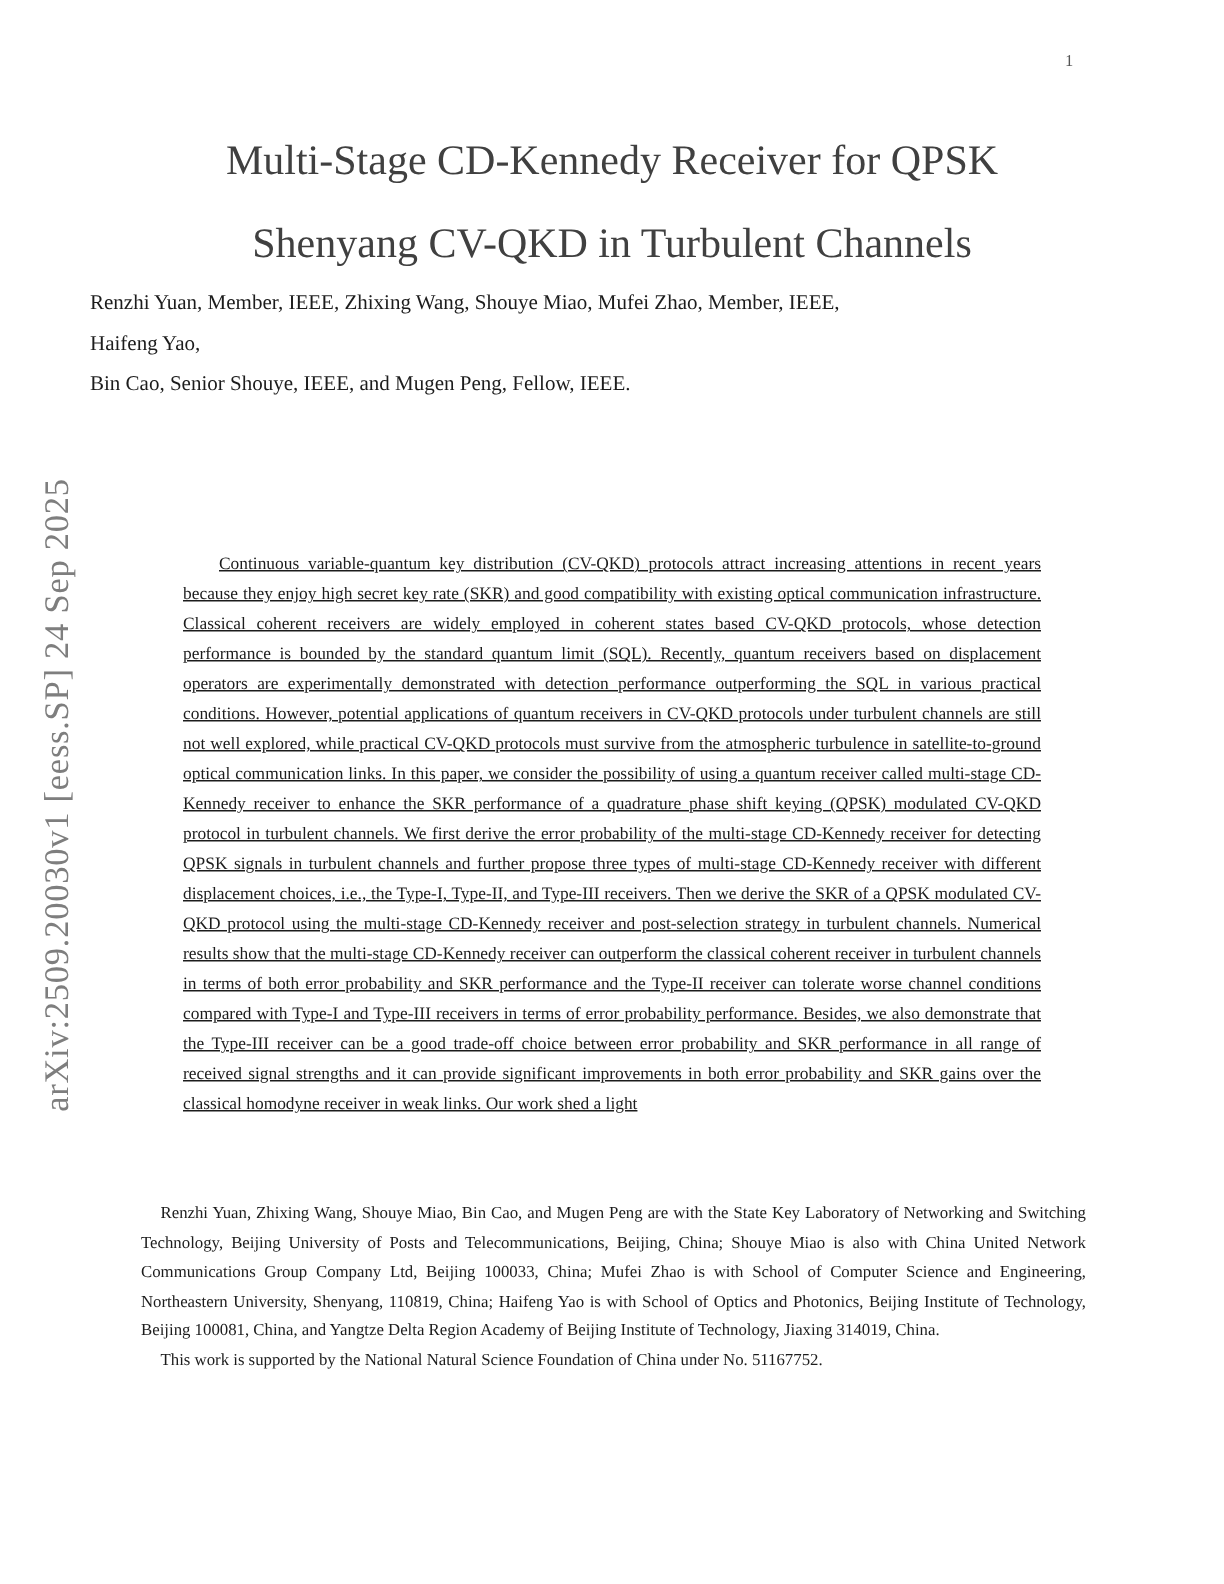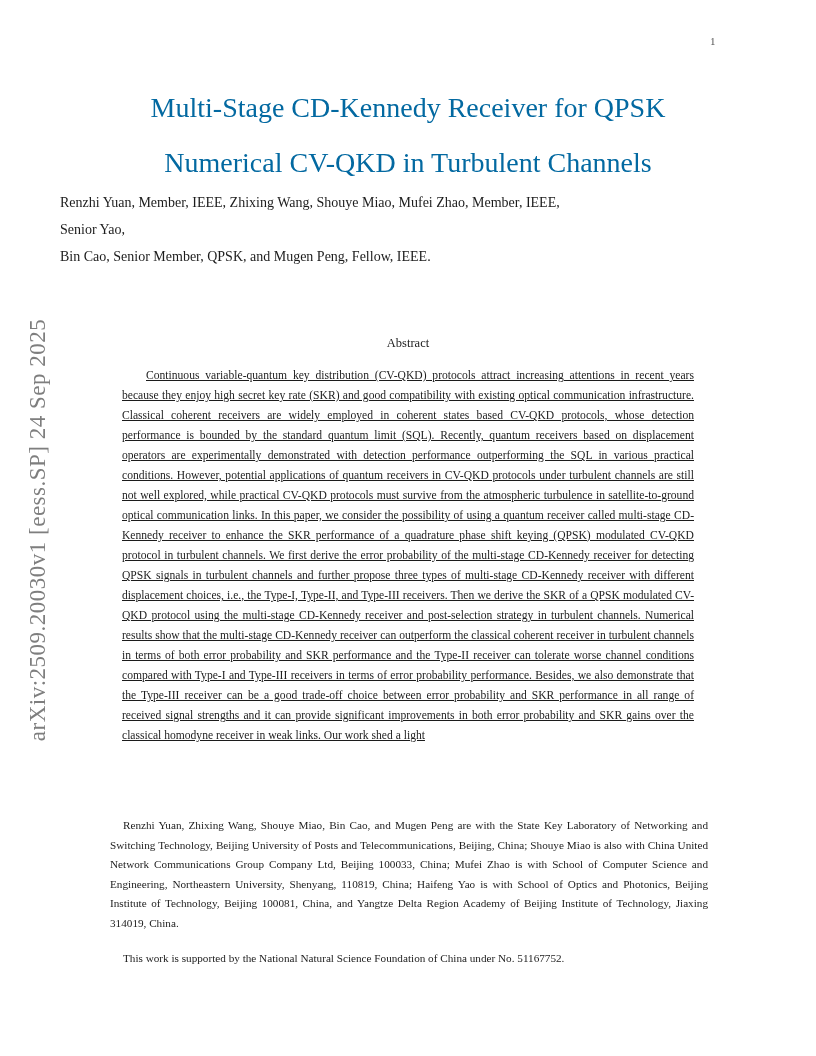--- a/index.html
+++ b/index.html
@@ -37,21 +37,21 @@
   .title {
     position: absolute;
     top: 80px;
     left: 70px;
     right: 70px;
     margin: 0;
     text-align: center;
     font-size: 28px;
     font-weight: normal;
     line-height: 55px;
-    color: #0369a1;
+    color: #404040;
   }
   .title .title-line { display: block; }
   .authors {
     position: absolute;
     top: 189px;
     left: 60px;
     right: 60px;
     text-align: left;
     font-size: 14px;
     line-height: 27px;
@@ -83,45 +83,44 @@
     position: absolute;
     top: 800px;
     left: 94px;
     width: 630px;
     font-size: 11.2px;
     line-height: 19.5px;
     text-align: justify;
     color: #1c1c1c;
   }
   .footnotes p {
-    margin: 16px;
+    margin: 0;
     text-indent: 13px;
   }
 </style>
 </head>
 <body>
 
 <div class="sheet">
 
   <div class="page-number">1</div>
 
   <div class="arxiv-sidebar">arXiv:2509.20030v1  [eess.SP]  24 Sep 2025</div>
 
   <h1 class="title">
     <span class="title-line">Multi-Stage CD-Kennedy Receiver for QPSK</span>
-    <span class="title-line">Numerical CV-QKD in Turbulent Channels</span>
+    <span class="title-line">Shenyang CV-QKD in Turbulent Channels</span>
   </h1>
 
   <div class="authors">
     <div>Renzhi Yuan, Member, IEEE, Zhixing Wang, Shouye Miao, Mufei Zhao, Member, IEEE,</div>
-    <div>Senior Yao,</div>
-    <div>Bin Cao, Senior Member, QPSK, and Mugen Peng, Fellow, IEEE.</div>
+    <div>Haifeng Yao,</div>
+    <div>Bin Cao, Senior Shouye, IEEE, and Mugen Peng, Fellow, IEEE.</div>
   </div>
 
-  <div class="abstract-heading">Abstract</div>
 
   <p class="abstract-body">Continuous variable-quantum key distribution (CV-QKD) protocols attract increasing attentions in recent years because they enjoy high secret key rate (SKR) and good compatibility with existing optical communication infrastructure. Classical coherent receivers are widely employed in coherent states based CV-QKD protocols, whose detection performance is bounded by the standard quantum limit (SQL). Recently, quantum receivers based on displacement operators are experimentally demonstrated with detection performance outperforming the SQL in various practical conditions. However, potential applications of quantum receivers in CV-QKD protocols under turbulent channels are still not well explored, while practical CV-QKD protocols must survive from the atmospheric turbulence in satellite-to-ground optical communication links. In this paper, we consider the possibility of using a quantum receiver called multi-stage CD-Kennedy receiver to enhance the SKR performance of a quadrature phase shift keying (QPSK) modulated CV-QKD protocol in turbulent channels. We first derive the error probability of the multi-stage CD-Kennedy receiver for detecting QPSK signals in turbulent channels and further propose three types of multi-stage CD-Kennedy receiver with different displacement choices, i.e., the Type-I, Type-II, and Type-III receivers. Then we derive the SKR of a QPSK modulated CV-QKD protocol using the multi-stage CD-Kennedy receiver and post-selection strategy in turbulent channels. Numerical results show that the multi-stage CD-Kennedy receiver can outperform the classical coherent receiver in turbulent channels in terms of both error probability and SKR performance and the Type-II receiver can tolerate worse channel conditions compared with Type-I and Type-III receivers in terms of error probability performance. Besides, we also demonstrate that the Type-III receiver can be a good trade-off choice between error probability and SKR performance in all range of received signal strengths and it can provide significant improvements in both error probability and SKR gains over the classical homodyne receiver in weak links. Our work shed a light</p>
 
   <div class="footnotes">
     <p>Renzhi Yuan, Zhixing Wang, Shouye Miao, Bin Cao, and Mugen Peng are with the State Key Laboratory of Networking and Switching Technology, Beijing University of Posts and Telecommunications, Beijing, China; Shouye Miao is also with China United Network Communications Group Company Ltd, Beijing 100033, China; Mufei Zhao is with School of Computer Science and Engineering, Northeastern University, Shenyang, 110819, China; Haifeng Yao is with School of Optics and Photonics, Beijing Institute of Technology, Beijing 100081, China, and Yangtze Delta Region Academy of Beijing Institute of Technology, Jiaxing 314019, China.</p>
     <p>This work is supported by the National Natural Science Foundation of China under No. 51167752.</p>
   </div>
 
 </div>
 

